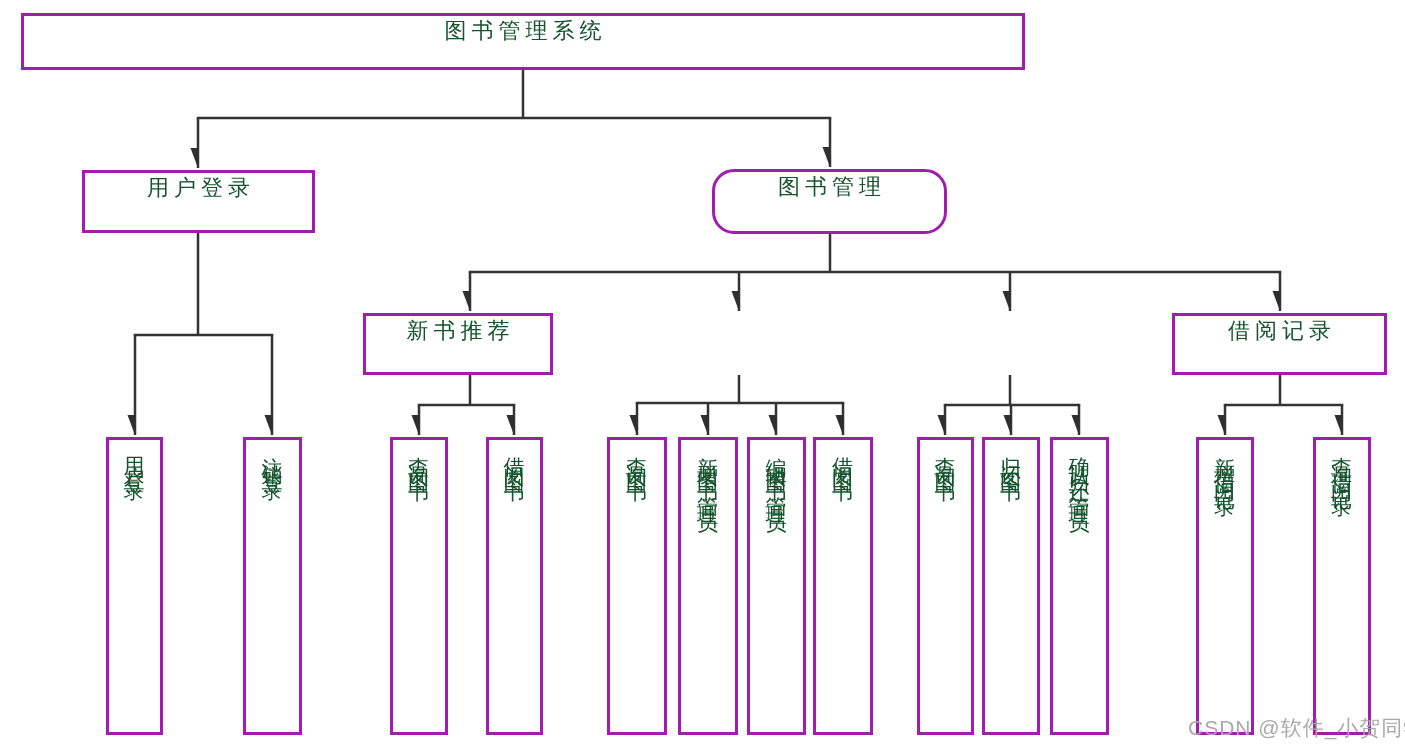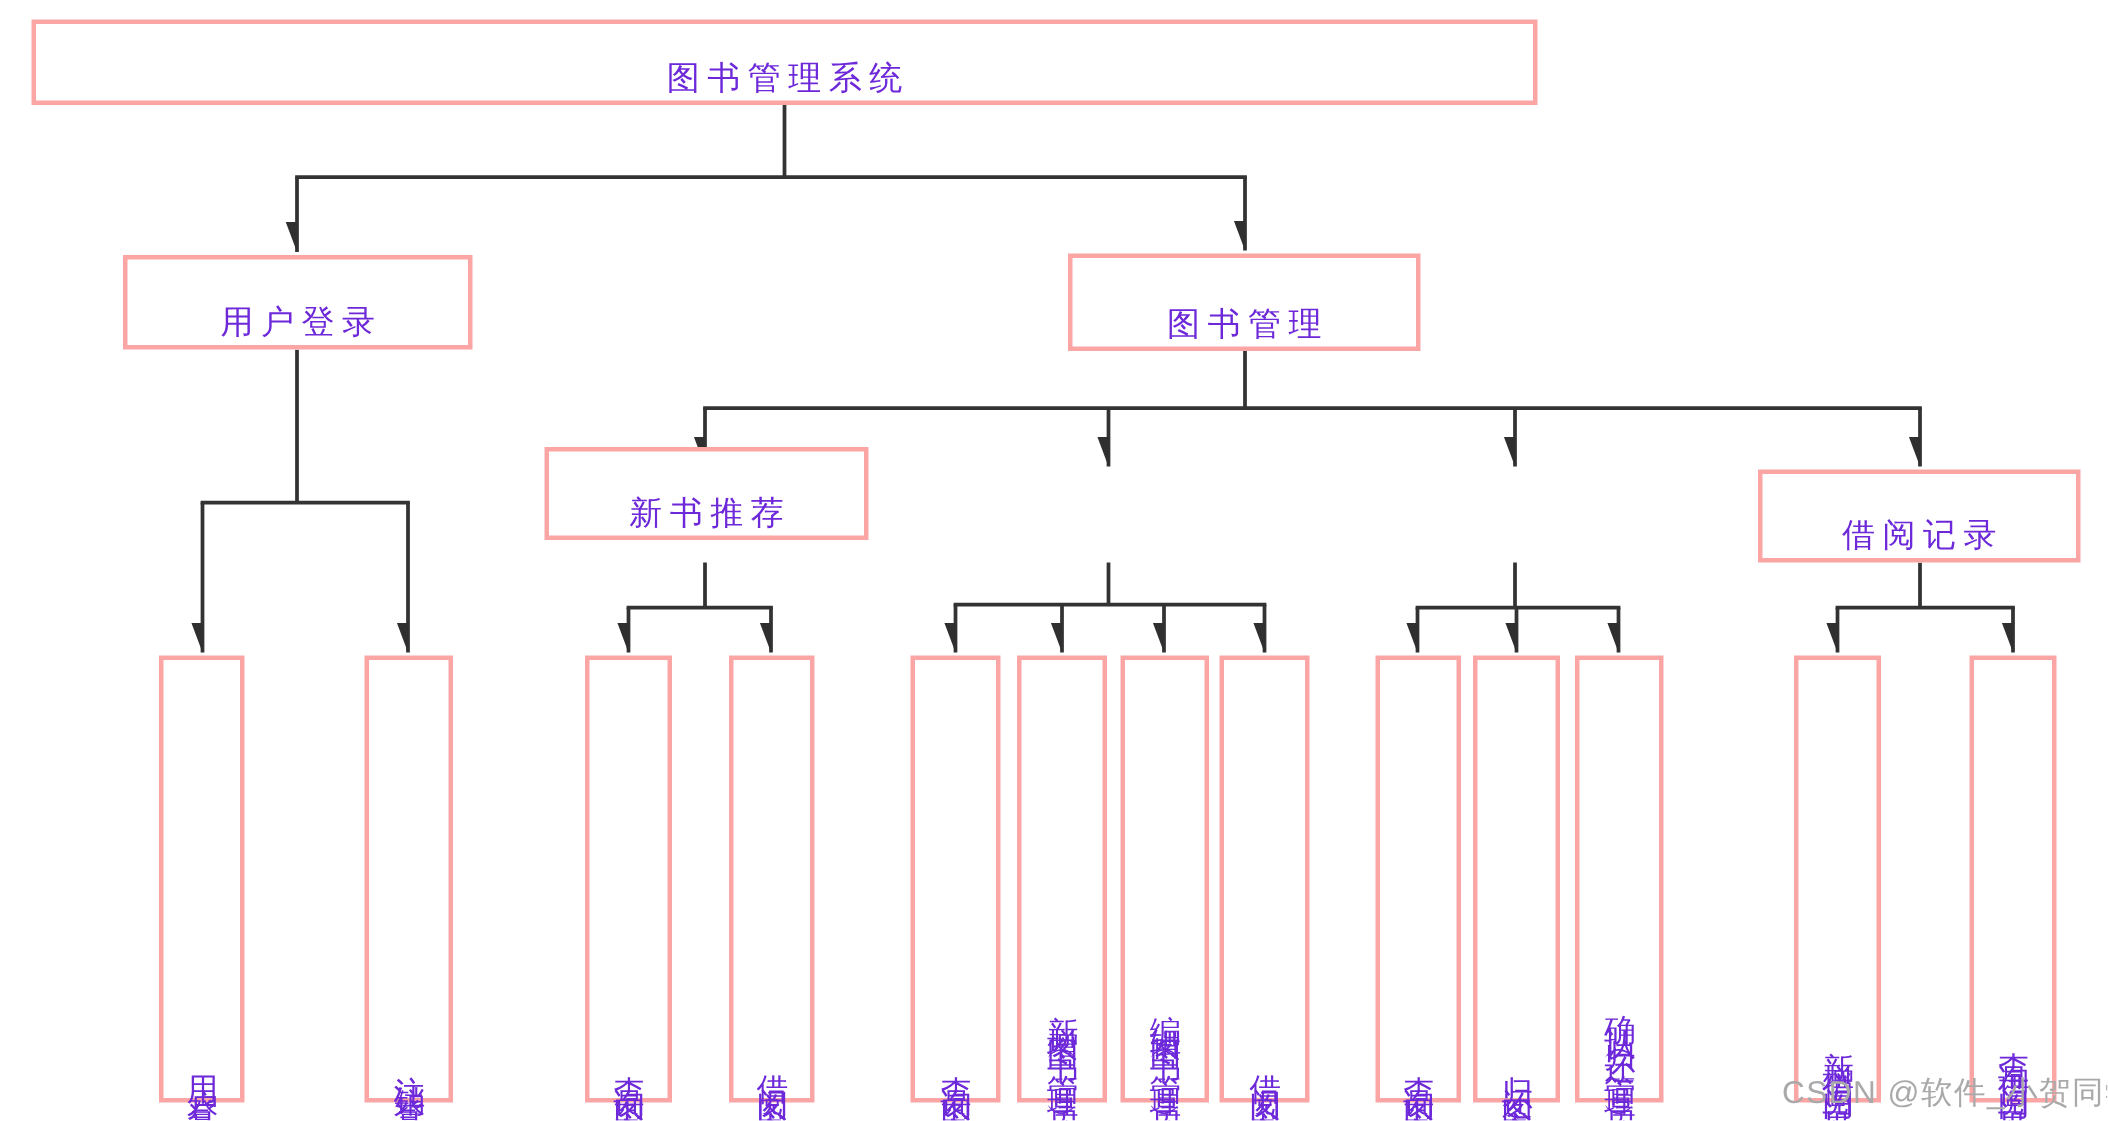--- a/index.html
+++ b/index.html
@@ -13,45 +13,45 @@
   }
   .connectors {
     position: absolute;
     left: 0; top: 0;
     width: 1405px; height: 747px;
     pointer-events: none;
   }
   .node {
     position: absolute;
     box-sizing: border-box;
-    border: 3px solid #fca5a5;
+    border: 3px solid #a21caf;
     background: #ffffff;
     display: flex;
-    align-items: flex-end;
+    align-items: flex-start;
     justify-content: center;
-    color: #6d28d9;
+    color: #14532d;
   }
   .h-node span {
     font-size: 22px;
     letter-spacing: 5px;
     text-indent: 5px;
     white-space: nowrap;
   }
   .v-node span {
     writing-mode: vertical-rl;
     text-orientation: mixed;
     font-size: 21px;
     letter-spacing: 8px;
     line-height: 1;
   }
   
   .n-root   { left: 21px;   top: 13px;  width: 1004px; height: 57px; }
   .n-login  { left: 82px;   top: 170px; width: 233px;  height: 63px; }
-  .n-mgmt   { left: 712px;  top: 169px; width: 235px;  height: 65px; }
-  .n-newb   { left: 363px;  top: 298px; width: 216px;  height: 62px; }
+  .n-mgmt   { left: 712px;  top: 169px; width: 235px;  height: 65px; border-radius: 22px; }
+  .n-newb   { left: 363px;  top: 313px; width: 190px;  height: 62px; }
   .n-bborr  { left: 633px;  top: 313px; width: 212px;  height: 62px; }
   .n-curr   { left: 903px;  top: 313px; width: 214px;  height: 62px; }
   .n-rec    { left: 1172px; top: 313px; width: 215px;  height: 62px; }
   .n-ul1 { left: 106px;  top: 437px; width: 57px; height: 298px; }
   .n-ul2 { left: 243px;  top: 437px; width: 59px; height: 298px; }
   .n-nb1 { left: 390px;  top: 437px; width: 58px; height: 298px; }
   .n-nb2 { left: 486px;  top: 437px; width: 57px; height: 298px; }
   .n-bb1 { left: 607px;  top: 437px; width: 60px; height: 298px; }
   .n-bb2 { left: 678px;  top: 437px; width: 60px; height: 298px; }
   .n-bb3 { left: 747px;  top: 437px; width: 59px; height: 298px; }

